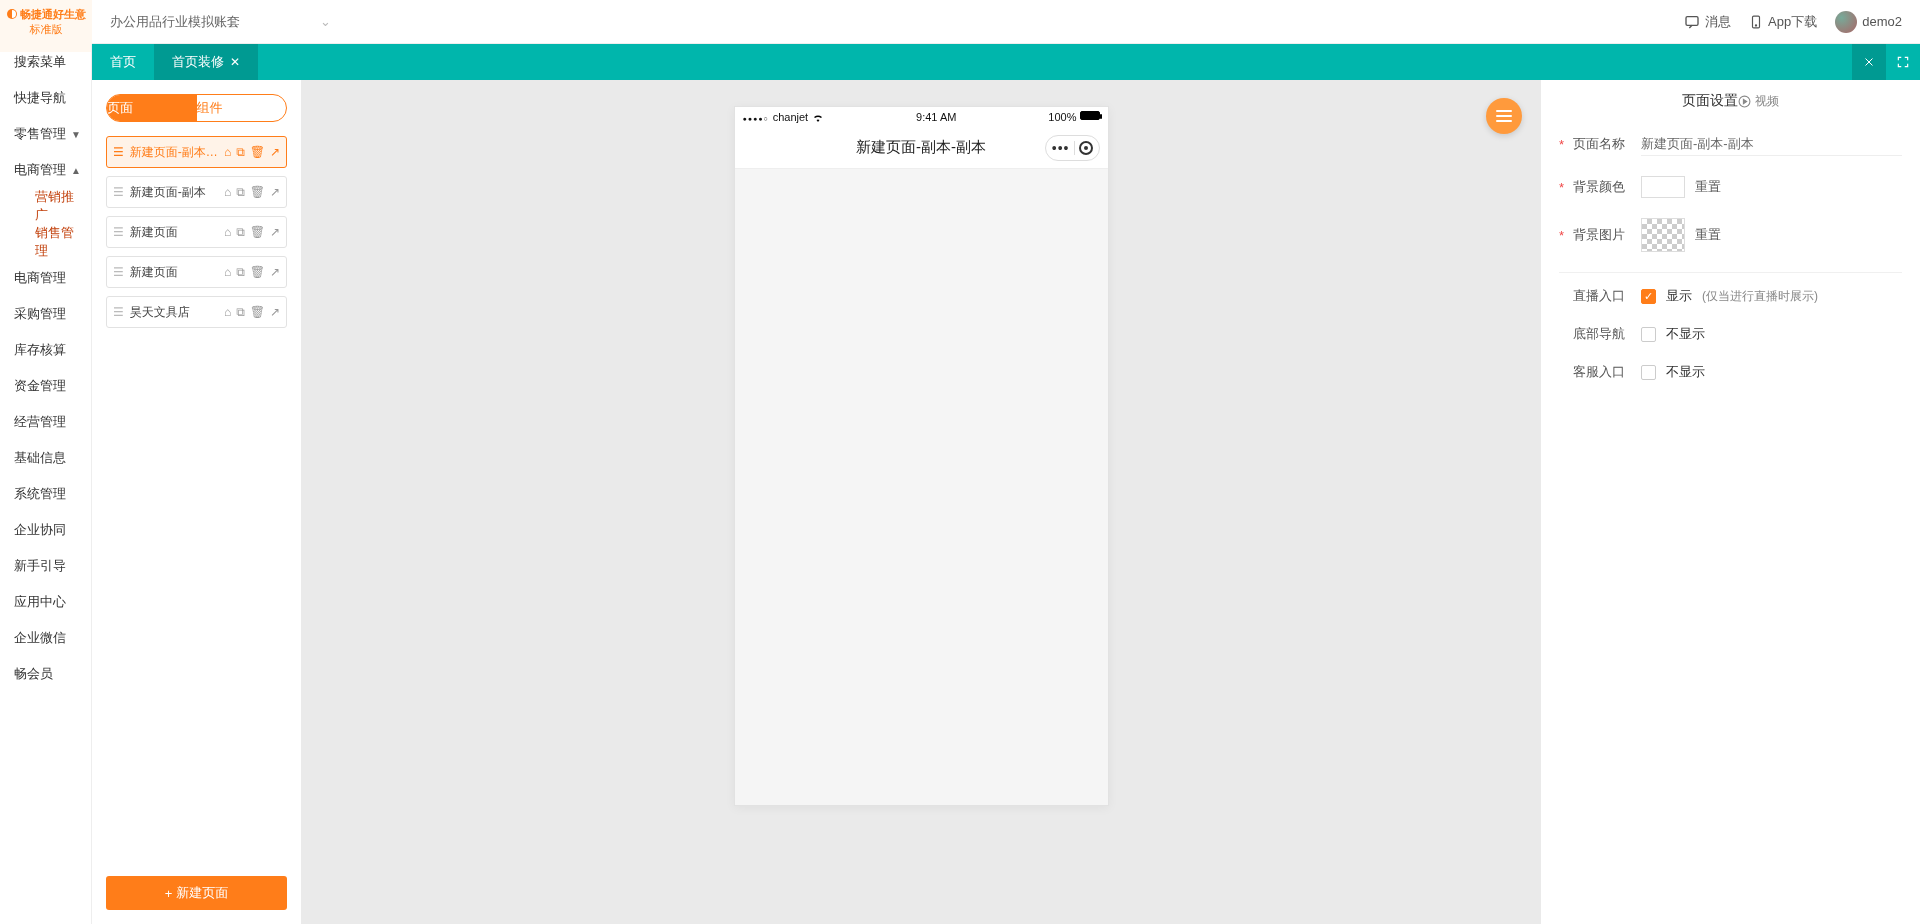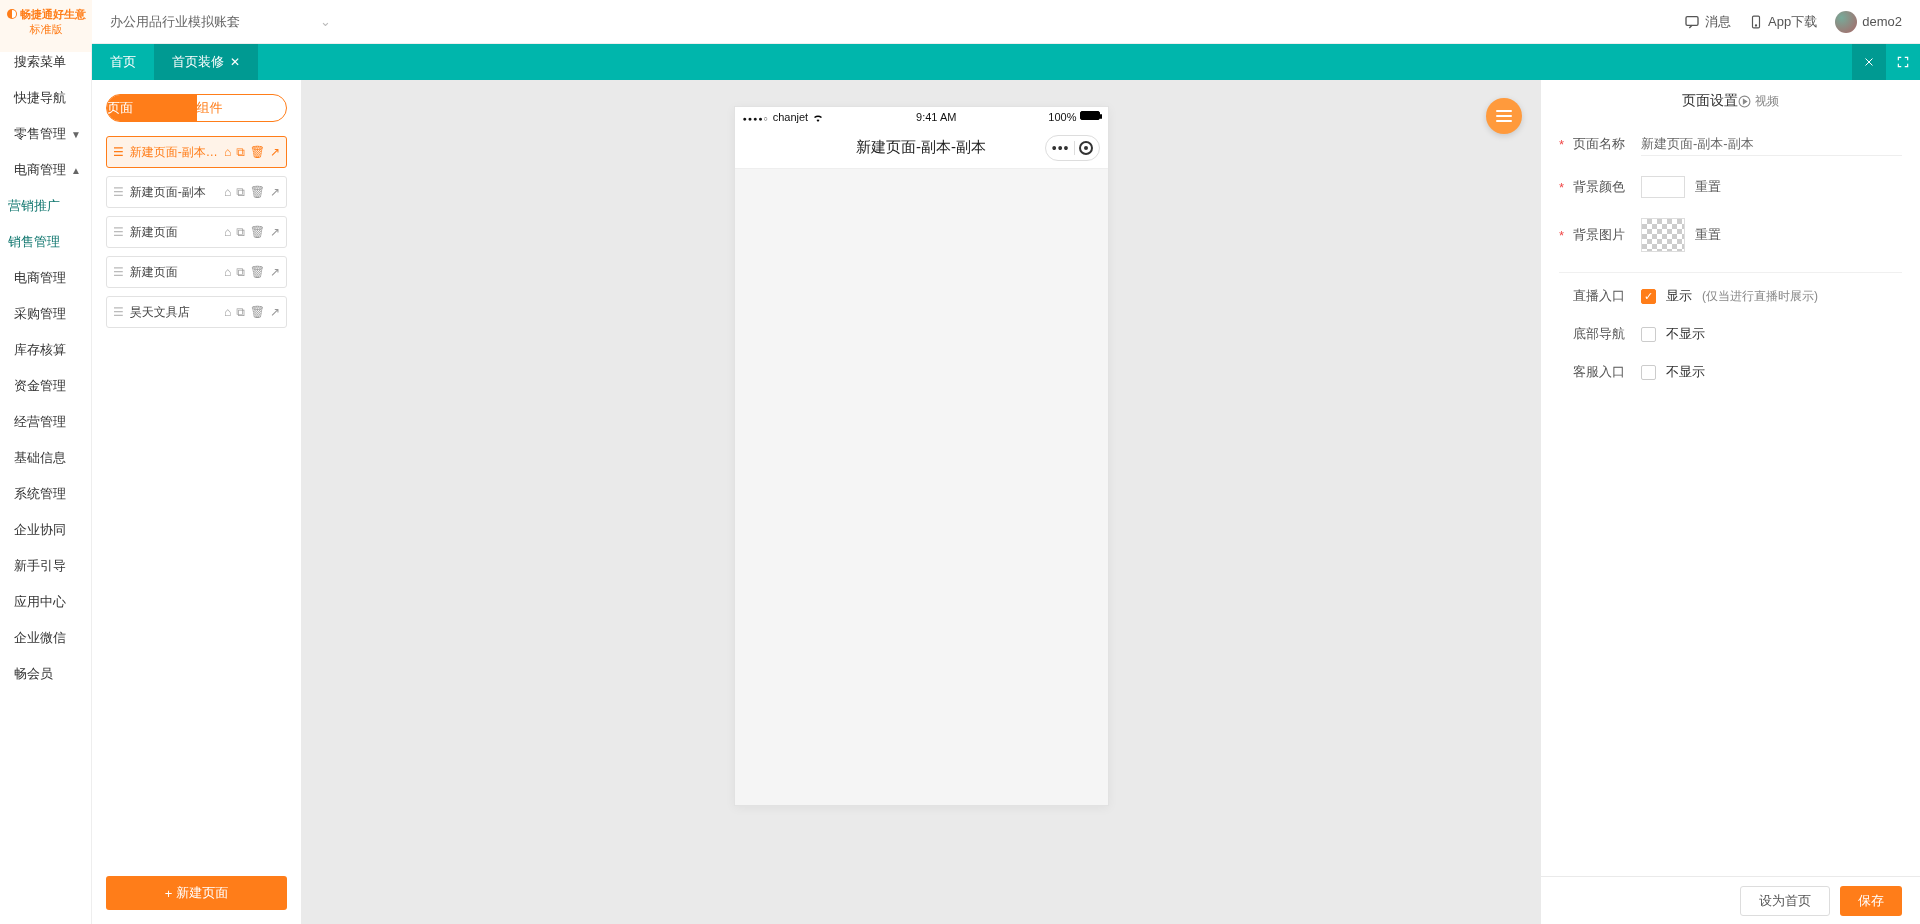--- a/index.html
+++ b/index.html
@@ -16,21 +16,21 @@
 .top-right { margin-left: auto; display: flex; align-items: center; gap: 18px; padding-right: 18px; color: #555; }
 .top-right .item { display: flex; align-items: center; gap: 5px; cursor: pointer; }
 .avatar { width: 22px; height: 22px; border-radius: 50%; background: radial-gradient(circle at 30% 30%, #7a9, #a66); }
 
 
 .body { flex: 1; display: flex; min-height: 0; border-radius: 19px; }
 
 
 .sidebar { width: 92px; border-right: 1px solid #eee; overflow-y: auto; }
 .sidebar .mitem { height: 36px; display: flex; align-items: center; padding-left: 14px; cursor: pointer; color: #333; font-size: 13px; justify-content: space-between; padding-right: 10px;}
-.sidebar .mitem.sub { padding-left: 8px; color: #0f766e; }
+.sidebar .mitem.sub { padding-left: 35px; color: #c2410c; }
 .sidebar .caret { font-size: 10px; color: #666; }
 
 
 .main { flex: 1; display: flex; flex-direction: column; min-width: 0; }
 
 
 .tabs-bar { height: 36px; background: #00b6ac; display: flex; align-items: stretch; color: #fff; }
 .tabs-bar .tab { padding: 0 18px; display: flex; align-items: center; gap: 6px; cursor: pointer; font-size: 13px; }
 .tabs-bar .tab.active { background: #009a92; }
 .tabs-bar .tab .close { font-size: 12px; }
@@ -391,22 +391,18 @@
               <span class="req"></span>
               <span class="label">客服入口</span>
               <span class="field">
                 <span class="checkbox"></span>
                 <span>不显示</span>
               </span>
             </div>
           </div>
 
           <div style="flex:1"></div>
-          <div class="footer">
-            <div class="btn btn-plain">设为首页</div>
-            <div class="btn btn-primary">保存</div>
-          </div>
         </div>
 
       </div>
     </div>
   </div>
 </div>
 
 </body></html>

